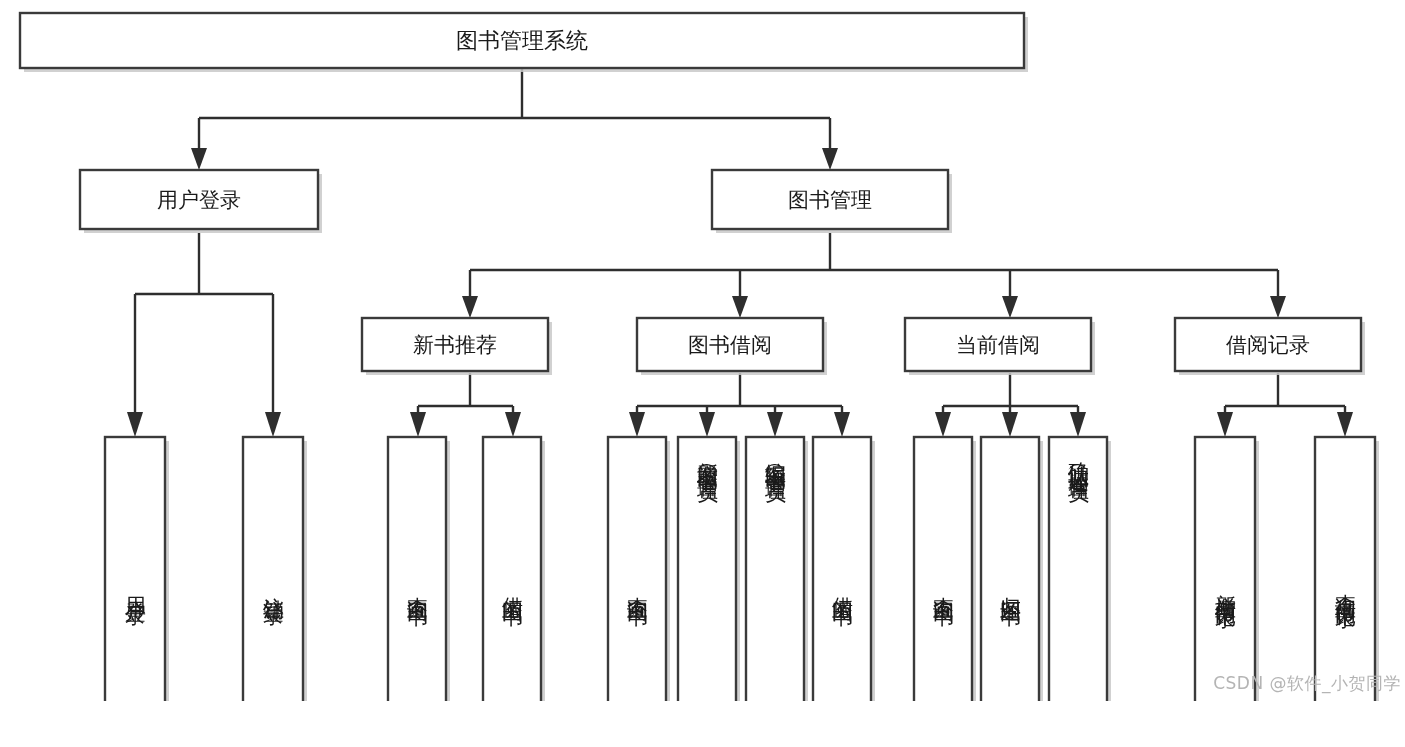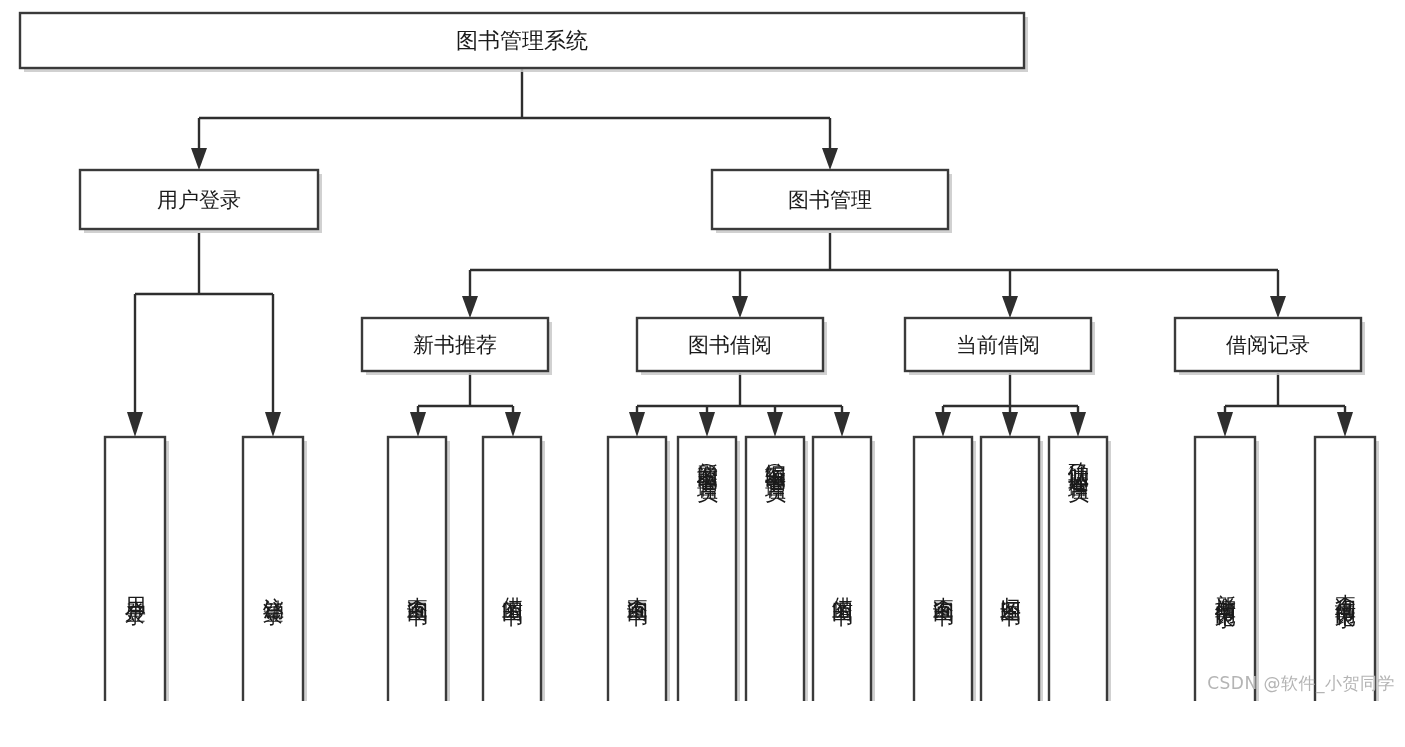--- a/index.html
+++ b/index.html
@@ -72,21 +72,21 @@
     text-orientation: upright;
     font-family: "DejaVu Sans", "Liberation Sans", sans-serif;
     font-size: 21px;
     line-height: 1.28;
     letter-spacing: 3px;
     color: #1a1a1a;
     white-space: nowrap;
   }
   .watermark {
     position: absolute;
-    right: 10px;
+    right: 4px;
     bottom: 6px;
     font-family: "DejaVu Sans", "Liberation Sans", sans-serif;
     font-size: 17px;
     color: #b4b4b4;
     letter-spacing: 0.5px;
     user-select: none;
   }
 </style>
 </head>
 <body>

